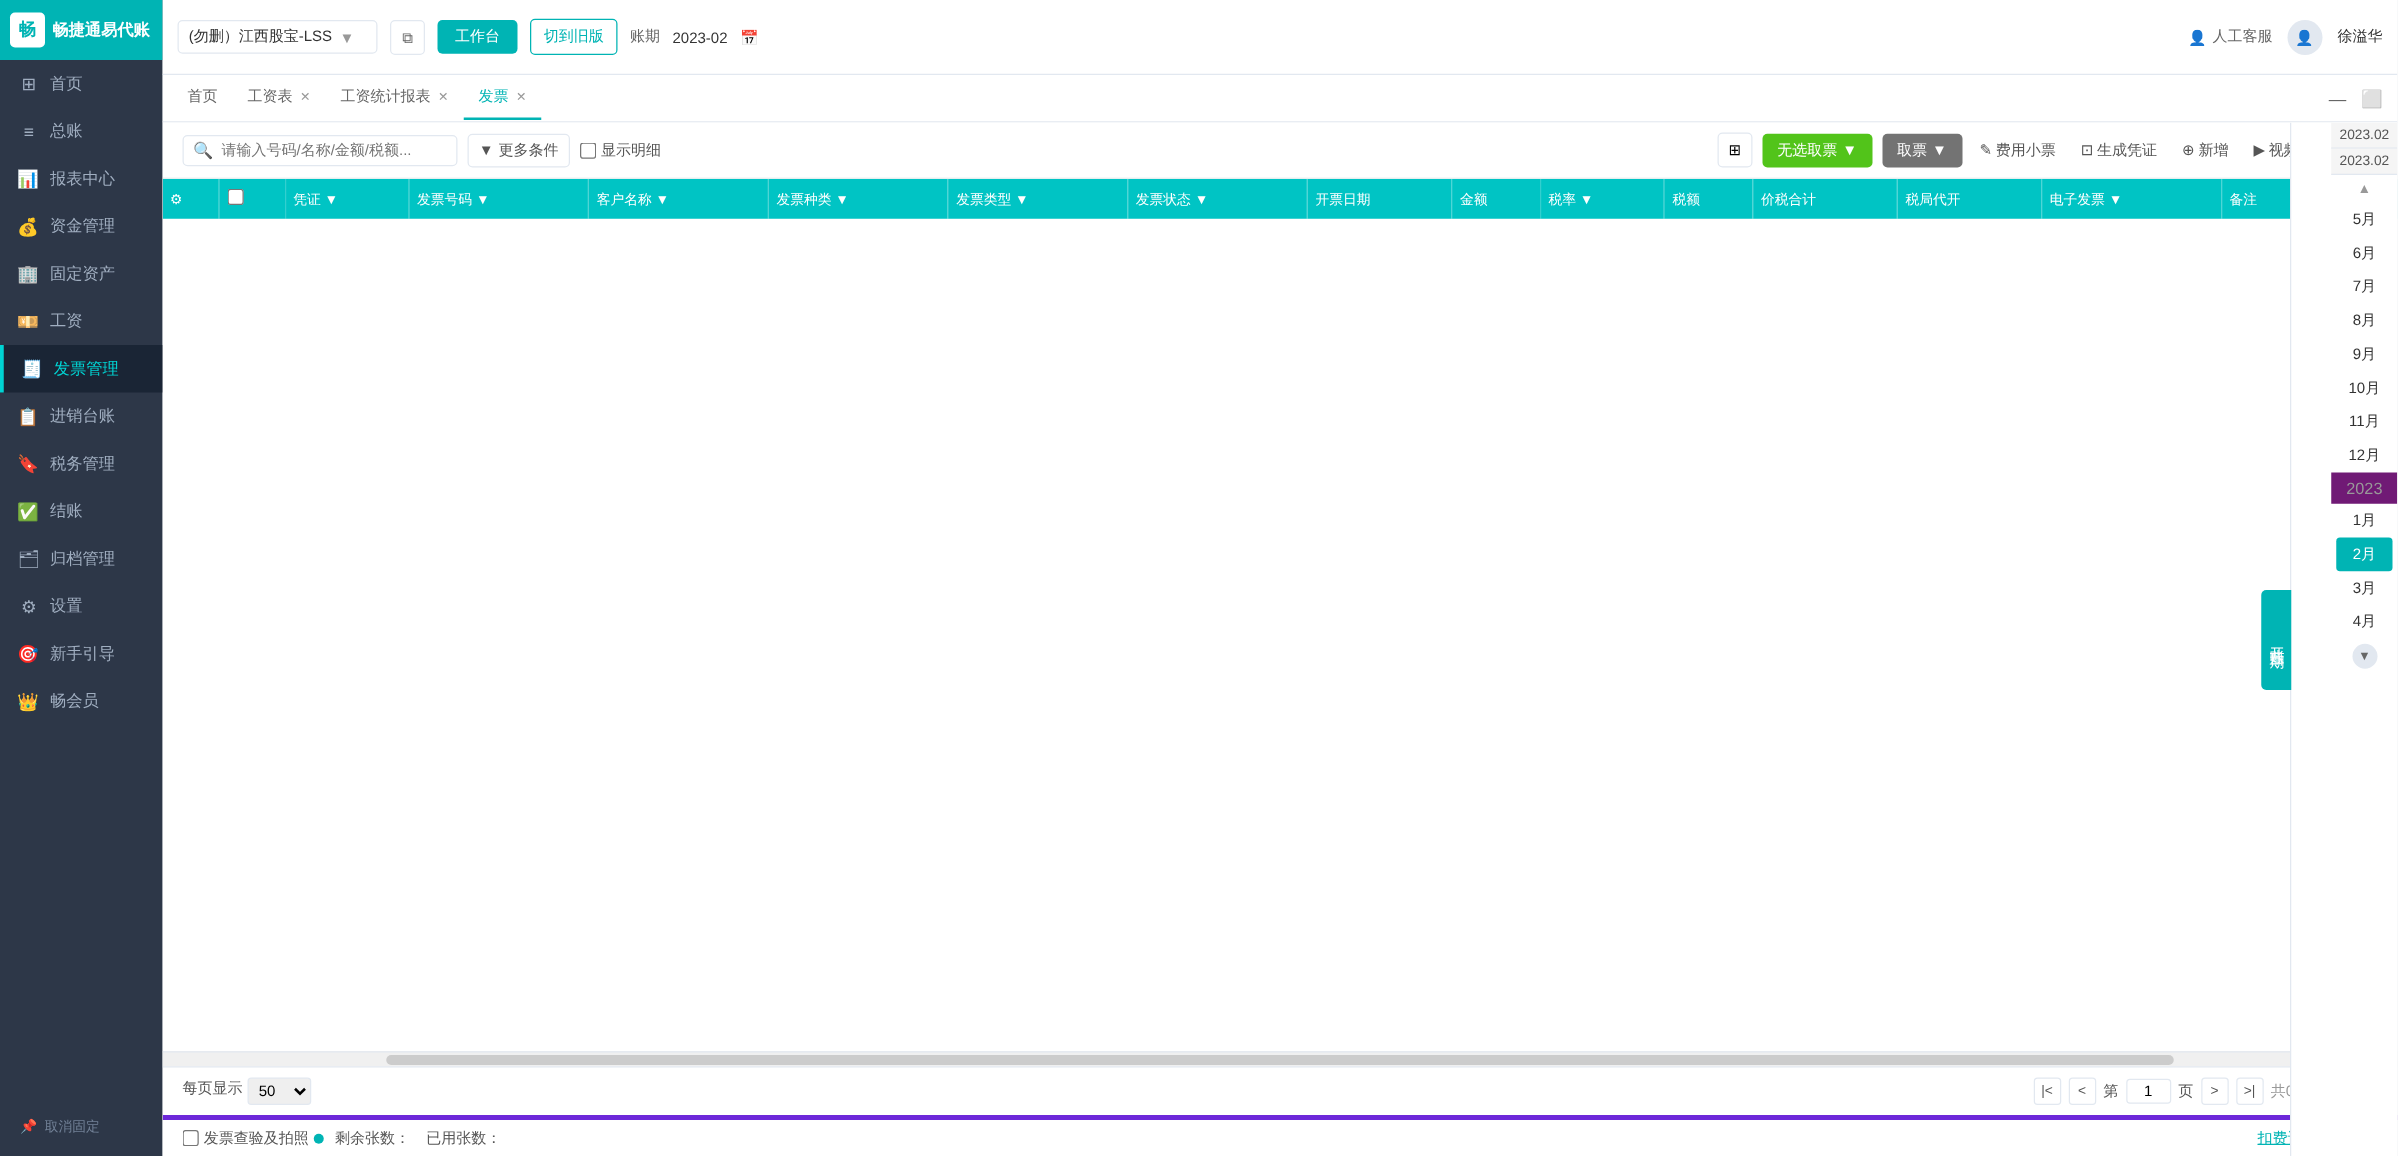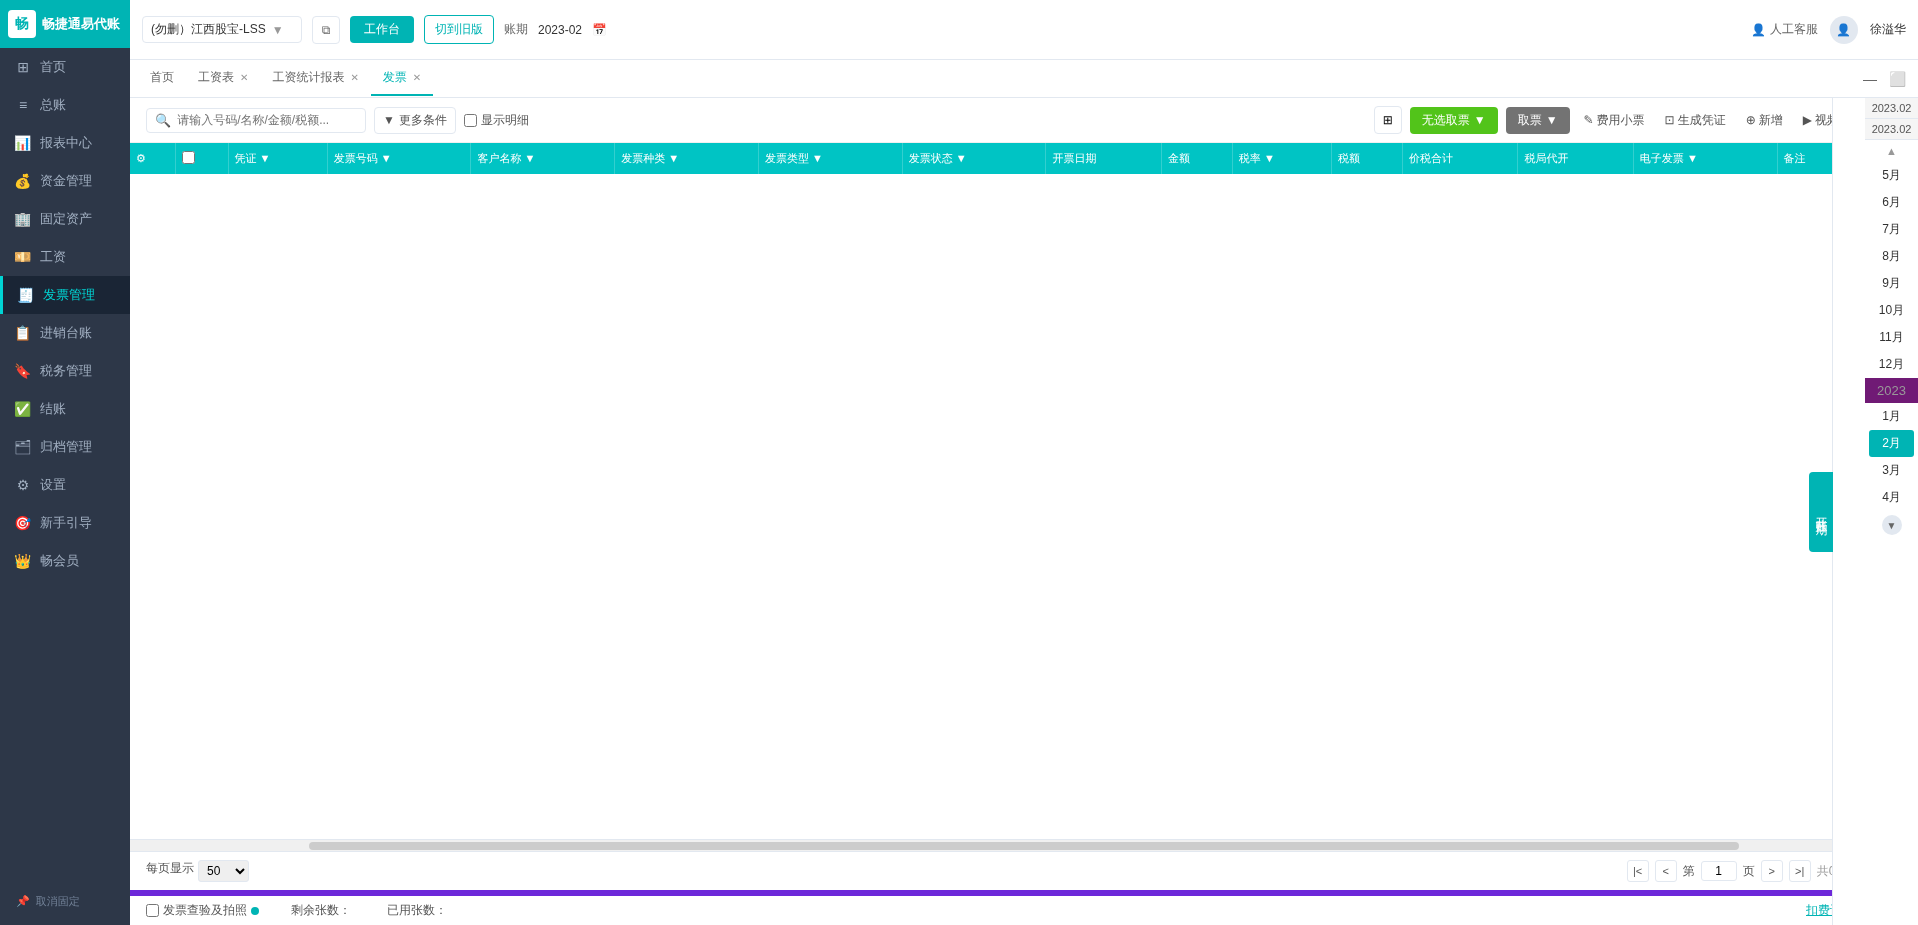--- a/index.html
+++ b/index.html
@@ -79,21 +79,21 @@
     
     .pagination { display: flex; align-items: center; padding: 8px 16px; border-top: 1px solid #e2e8f0; gap: 8px; flex-shrink: 0; }
     .pagination-right { margin-left: auto; display: flex; align-items: center; gap: 6px; }
     .page-size-select { display: flex; align-items: flex-start; gap: 4px; font-size: 12px; color: #555; }
     .page-size-select select { border: 1px solid #e2e8f0; border-radius: 3px; padding: 2px 4px; font-size: 12px; }
     .page-btn { width: 22px; height: 22px; border: 1px solid #e2e8f0; border-radius: 3px; background: white; cursor: pointer; display: flex; align-items: center; justify-content: center; font-size: 11px; color: #555; }
     .page-input { border: 1px solid #e2e8f0; border-radius: 3px; width: 36px; text-align: center; padding: 2px; font-size: 12px; }
     .page-info { color: #999; font-size: 12px; }
 
     
-    .footer { display: flex; align-items: center; padding: 6px 16px; border-top: 6px solid #6d28d9; gap: 32px; flex-shrink: 0; background: white; }
+    .footer { display: flex; align-items: center; padding: 6px 16px; border-top: 4px solid #6d28d9; gap: 9px; flex-shrink: 0; background: white; }
     .footer-item { display: flex; align-items: center; gap: 4px; font-size: 12px; color: #555; }
     .footer-dot { width: 8px; height: 8px; border-radius: 50%; background: #00b4b4; }
     .footer-links { margin-left: auto; display: flex; gap: 12px; }
     .footer-link { color: #00b4b4; font-size: 12px; cursor: pointer; text-decoration: underline; }
 
     
     .date-panel { position: absolute; right: 0; top: 0; width: 86px; background: white; border-left: 1px solid #e2e8f0; height: 100%; display: flex; flex-direction: column; z-index: 10; padding-left: 32px; }
     .date-panel-item { padding: 5px 8px; font-size: 12px; color: #333; cursor: pointer; text-align: center; white-space: nowrap; }
     .date-panel-item.active { background: #00b4b4; color: white; border-radius: 3px; margin: 0 4px; }
     .date-panel-item.year-label { color: #999; font-size: 13px; background: #701a75; }

